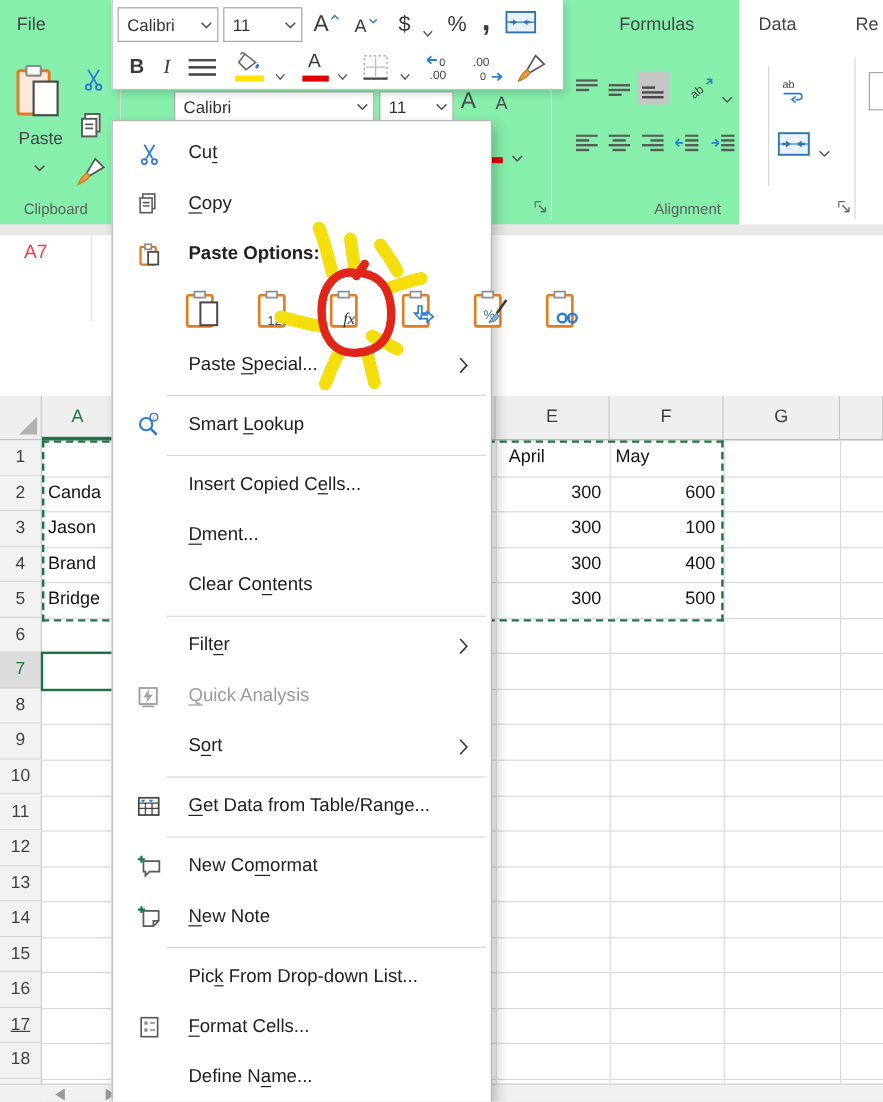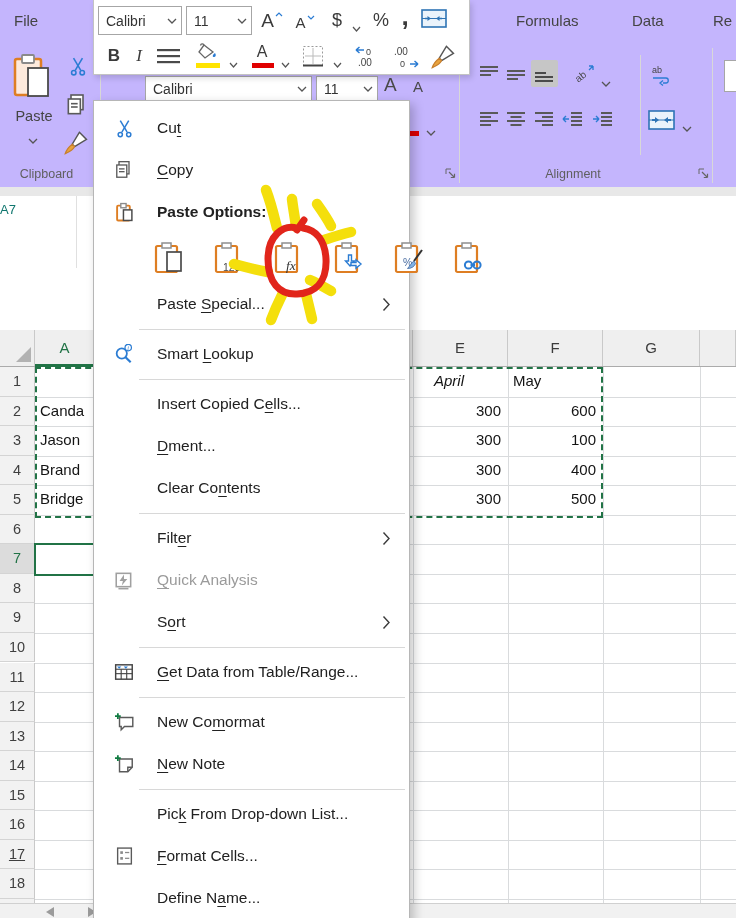--- a/index.html
+++ b/index.html
@@ -1,20 +1,20 @@
 <!DOCTYPE html>
 <html style="--green: #217346; --orange: #DE7E23; --blue: #2B7CD3;"><head>
 <meta charset="utf-8">
 <style>
   html,body{margin:0;padding:0;background:#ddd;}
   .screen{position:relative;width:736px;height:918px;overflow:hidden;background:#fff;
           font-family:"Liberation Sans",sans-serif;color:#3c3c3c;}
   .abs{position:absolute;}
   
-  .ribbon{position:absolute;left:0;top:0;width:736px;height:187px;background:#c4b5fd;border-bottom:1px solid #d5d5d5;}
+  .ribbon{position:absolute;left:0;top:0;width:616px;height:187px;background:#86efac;border-bottom:1px solid #d5d5d5;}
   .tab{position:absolute;top:12px;font-size:15px;color:#444;white-space:nowrap;}
   .grp-label{position:absolute;font-size:12.5px;color:#5f5f5f;text-align:center;}
   .vdiv{position:absolute;width:1px;background:#d8d8d8;}
   .combo{position:absolute;background:#fff;border:1px solid #a6a6a6;font-size:14px;color:#333;
          display:flex;align-items:center;padding:0 4px 0 7px;box-sizing:border-box;}
   .combo .cval{flex:1;overflow:hidden;white-space:nowrap;}
   .band{position:absolute;left:0;top:187px;width:736px;height:9px;background:#e8e8e8;}
   .fstrip{position:absolute;left:0;top:196px;width:736px;height:134px;background:#fff;}
   .launcher{position:absolute;width:13px;height:13px;}
   .selbox{position:absolute;background:#c6c6c6;border-radius:2px;}
@@ -236,21 +236,21 @@
           <path d="M5 5 L10.5 10.5 M10.5 10.5 V6.8 M10.5 10.5 H6.8" stroke="#666" fill="none" stroke-width="1.2"></path>
         </svg>
     </span>
     <div class="vdiv" style="left:712px;top:48px;height:135px"></div>
     <div class="combo" style="left:724px;top:60px;width:20px;height:32px;border-right:none"></div>
   </div>
 
   <div class="band"></div>
 
   <div class="fstrip">
-    <span class="abs" style="left:0;top:6px;font-size:13px;color:#0f766e">A7</span>
+    <span class="abs" style="left:20px;top:6px;font-size:16px;color:#ef4444">A7</span>
     <div class="vdiv" style="left:76px;top:0;height:72px;background:#e0e0e0"></div>
   </div>
 
   <div id="sheet">
       <div class="hdrband"></div>
       <div style="position: absolute; left: 0px; top: 330px; width: 34px; height: 36px; background: rgb(239, 239, 239); border-right: 1px solid rgb(201, 201, 201);">
         <div style="position: absolute; right: 3px; bottom: 4px; width: 0px; height: 0px; border-bottom: 15px solid rgb(178, 178, 178); border-left: 15px solid transparent;"></div>
       </div>
       <div class="chdr" style="left: 35px; width: 60px; color: var(--green);">A</div>
       <div class="chdr" style="left: 95px; width: 106px;">B</div>
@@ -298,21 +298,21 @@
       <div class="gline" style="left: 35px; top: 632.95px; width: 701px; height: 1px;"></div>
       <div class="gline" style="left: 35px; top: 662.5px; width: 701px; height: 1px;"></div>
       <div class="gline" style="left: 35px; top: 692.05px; width: 701px; height: 1px;"></div>
       <div class="gline" style="left: 35px; top: 721.6px; width: 701px; height: 1px;"></div>
       <div class="gline" style="left: 35px; top: 751.15px; width: 701px; height: 1px;"></div>
       <div class="gline" style="left: 35px; top: 780.7px; width: 701px; height: 1px;"></div>
       <div class="gline" style="left: 35px; top: 810.25px; width: 701px; height: 1px;"></div>
       <div class="gline" style="left: 35px; top: 839.8px; width: 701px; height: 1px;"></div>
       <div class="gline" style="left: 35px; top: 869.35px; width: 701px; height: 1px;"></div>
       <div class="gline" style="left: 35px; top: 898.9px; width: 701px; height: 1px;"></div>
-      <div class="cell" style="left: 413px; top: 367px; width: 94px; height: 28.55px; line-height: 28.55px; text-align: left; padding-left: 21px; padding-right: 0px; font-style: italic;">April</div>
+      <div class="cell" style="left: 413px; top: 367px; width: 94px; height: 28.55px; line-height: 28.55px; text-align: left; padding-left: 11px; padding-right: 0px;">April</div>
       <div class="cell" style="left: 508px; top: 367px; width: 94px; height: 28.55px; line-height: 28.55px; text-align: left; padding-left: 5px; padding-right: 0px;">May</div>
       <div class="cell" style="left: 35px; top: 396.55px; width: 59px; height: 28.55px; line-height: 28.55px; text-align: left; padding-left: 5px; padding-right: 0px;">Canda</div>
       <div class="cell" style="left: 413px; top: 396.55px; width: 94px; height: 28.55px; line-height: 28.55px; text-align: right; padding-left: 0px; padding-right: 6px;">300</div>
       <div class="cell" style="left: 508px; top: 396.55px; width: 94px; height: 28.55px; line-height: 28.55px; text-align: right; padding-left: 0px; padding-right: 6px;">600</div>
       <div class="cell" style="left: 35px; top: 426.1px; width: 59px; height: 28.55px; line-height: 28.55px; text-align: left; padding-left: 5px; padding-right: 0px;">Jason</div>
       <div class="cell" style="left: 413px; top: 426.1px; width: 94px; height: 28.55px; line-height: 28.55px; text-align: right; padding-left: 0px; padding-right: 6px;">300</div>
       <div class="cell" style="left: 508px; top: 426.1px; width: 94px; height: 28.55px; line-height: 28.55px; text-align: right; padding-left: 0px; padding-right: 6px;">100</div>
       <div class="cell" style="left: 35px; top: 455.65px; width: 59px; height: 28.55px; line-height: 28.55px; text-align: left; padding-left: 5px; padding-right: 0px;">Brand</div>
       <div class="cell" style="left: 413px; top: 455.65px; width: 94px; height: 28.55px; line-height: 28.55px; text-align: right; padding-left: 0px; padding-right: 6px;">300</div>
       <div class="cell" style="left: 508px; top: 455.65px; width: 94px; height: 28.55px; line-height: 28.55px; text-align: right; padding-left: 0px; padding-right: 6px;">400</div>

